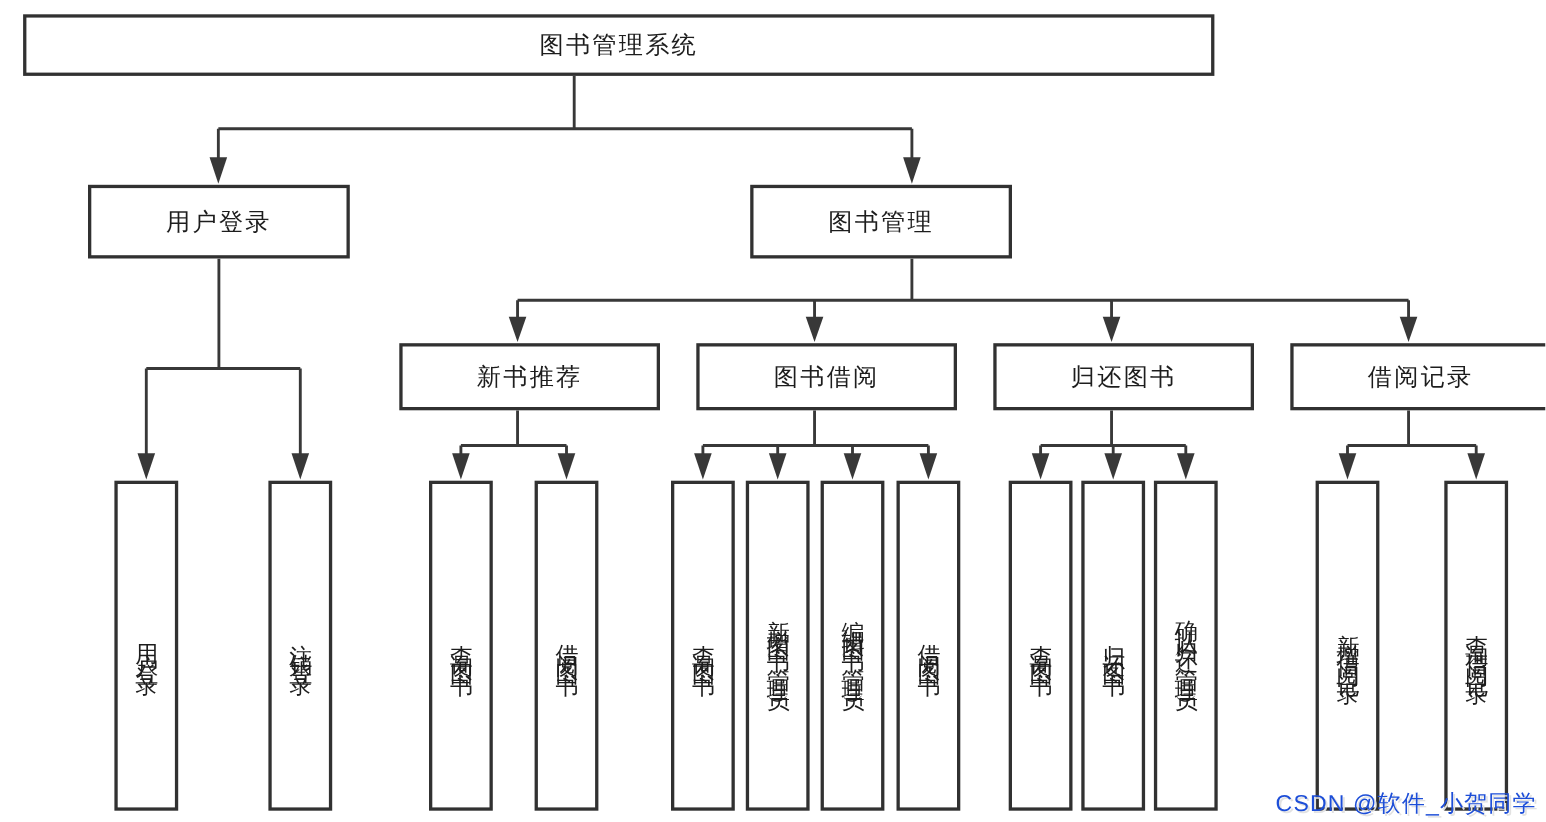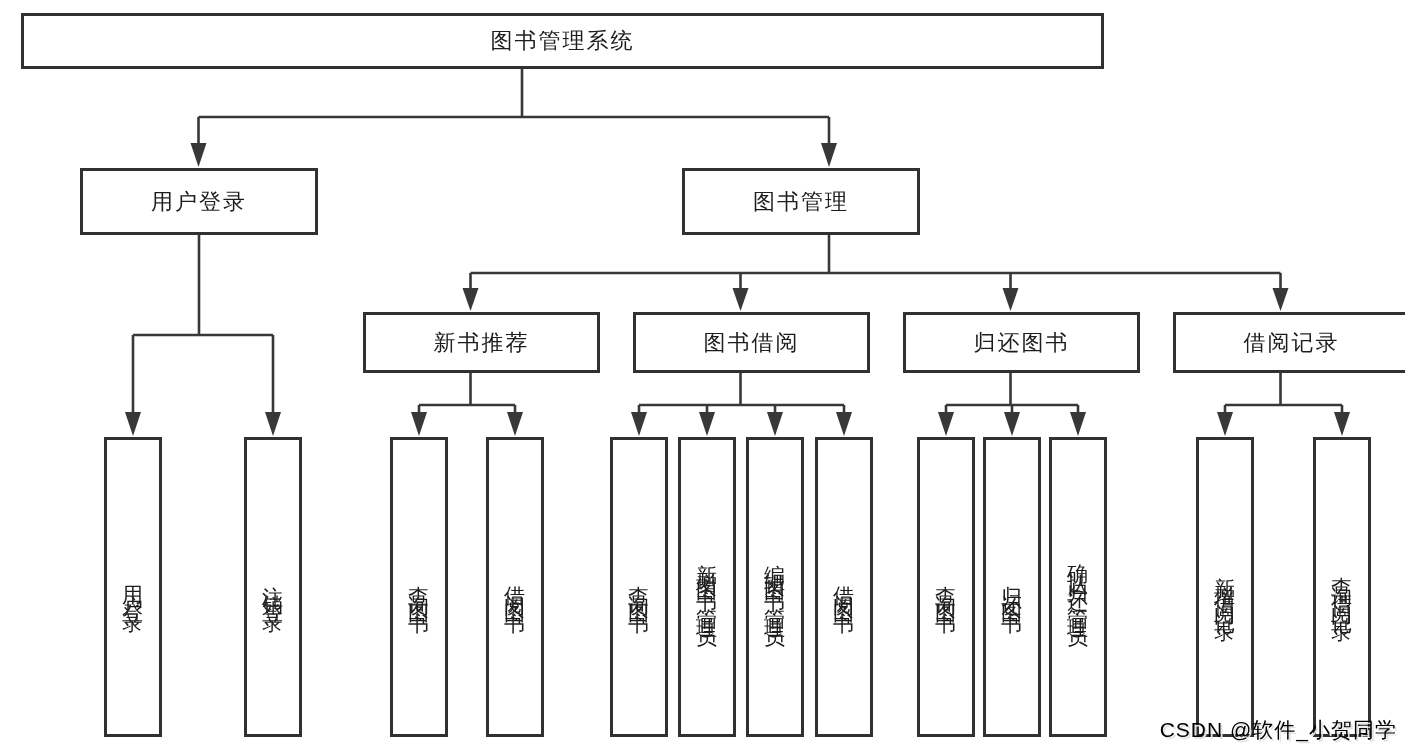--- a/index.html
+++ b/index.html
@@ -41,21 +41,21 @@
     font-size: 21px;
     letter-spacing: 9px;
     line-height: 1;
   }
   .watermark {
     position: absolute;
     right: 8px;
     bottom: 3px;
     font-size: 21px;
     letter-spacing: 1px;
-    color: #000000;
+    color: #1d4ed8;
     text-shadow: 2px 2px 0 #e2e2e2;
     z-index: 5;
   }
 </style>
 </head>
 <body>
 
 <div id="canvas">
 
   <svg id="connectors" viewBox="0 0 1405 747" xmlns="http://www.w3.org/2000/svg">

